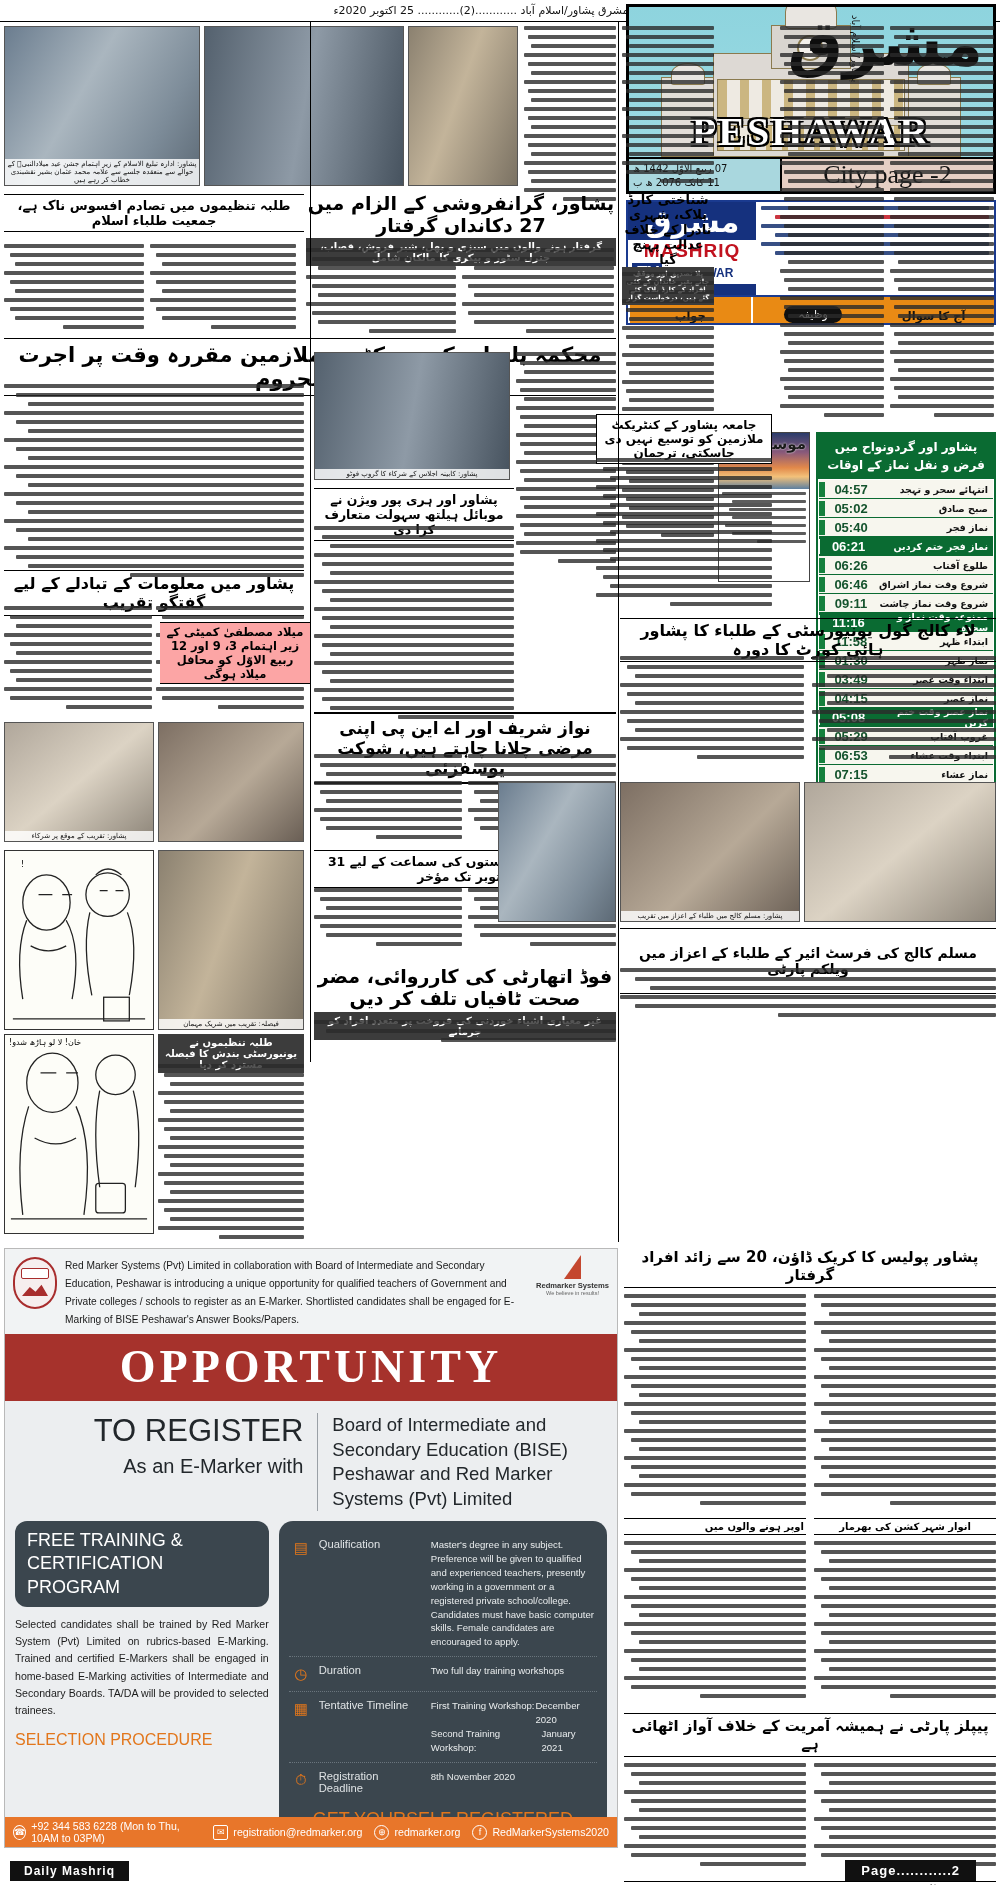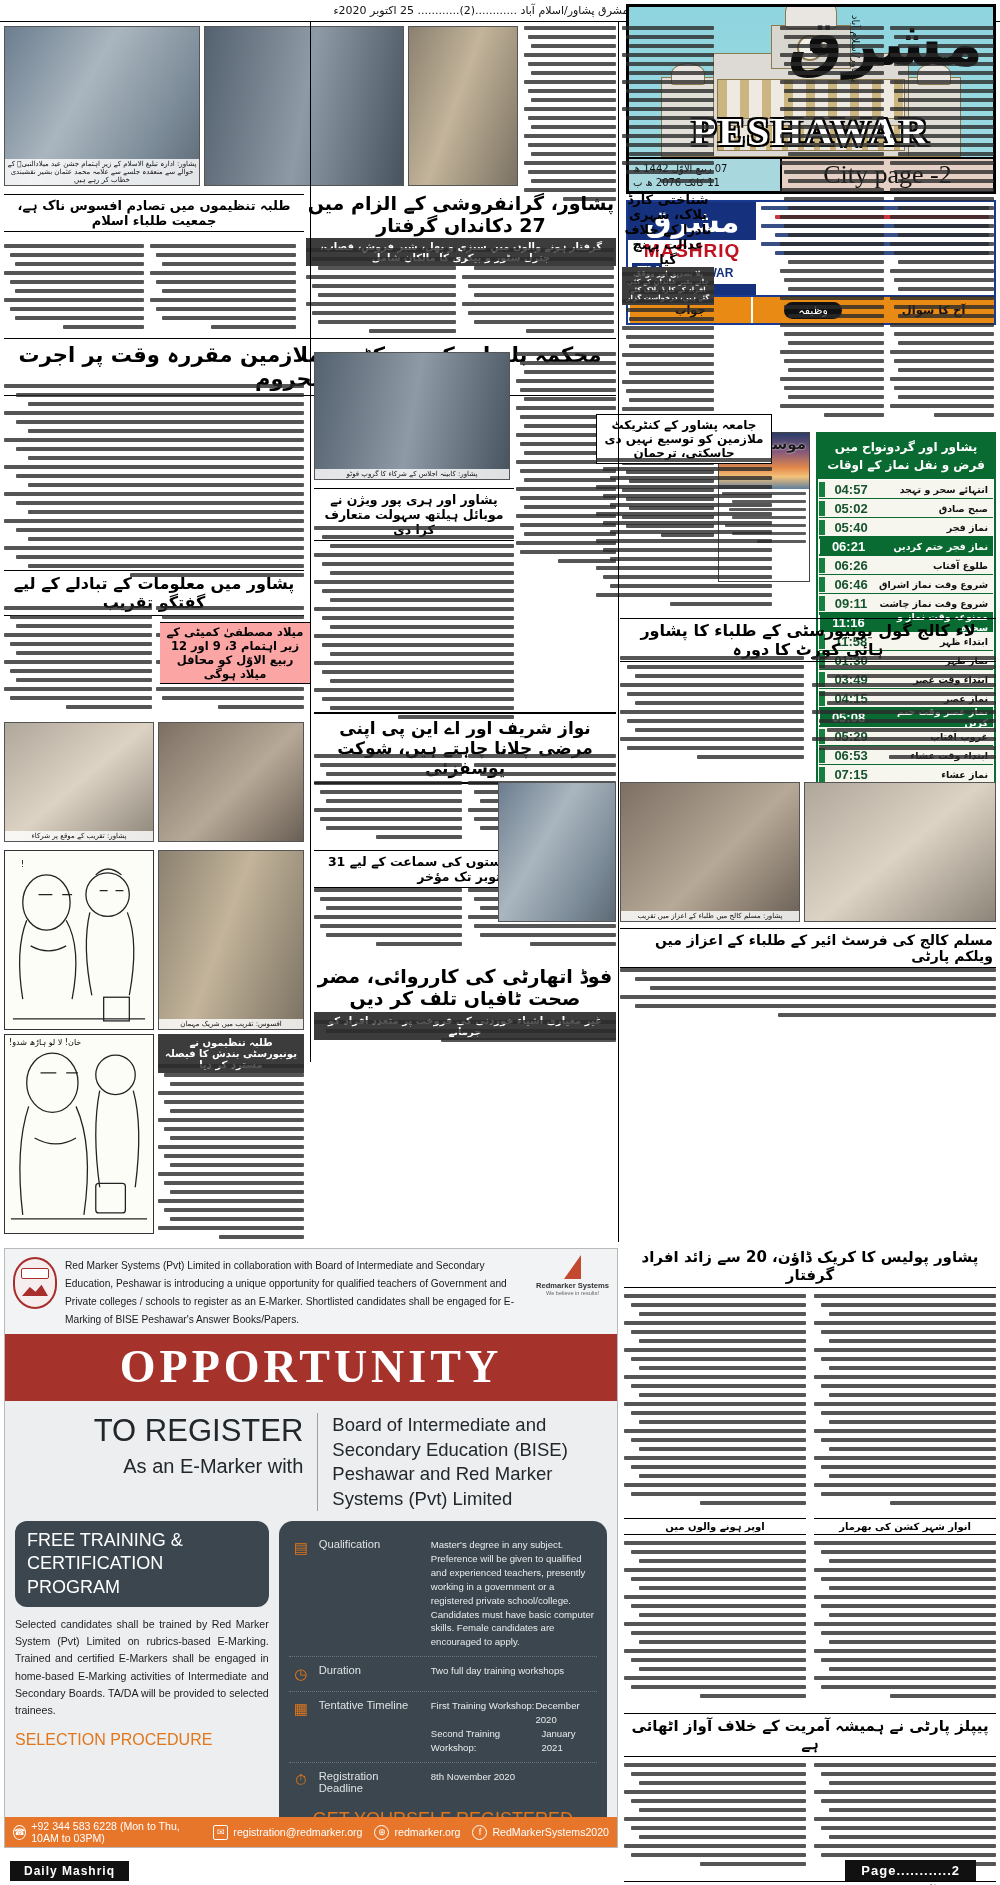--- a/index.html
+++ b/index.html
@@ -104,21 +104,21 @@
      text-align:center; letter-spacing:1px; margin-top:3px; font-family:"Liberation Sans",sans-serif;}
   .tv-logo .tvrow { display:flex; align-items:center; gap:3px; background:#fff; padding:1px 4px; }
   .tv-logo .tv { background:#15317e; color:#fff; font-weight:bold; font-size:17px; padding:0 4px;
      font-family:"Liberation Sans",sans-serif; font-style:italic;}
   .tv-logo .pesh { color:#15317e; font-size:12px; font-weight:bold; font-family:"Liberation Sans",sans-serif;}
   .tv-text { flex:1; padding:4px 5px; direction:rtl; }
   .tv-text i { display:block; height:3.5px; background:#14306f; opacity:.85; margin-bottom:5.5px; border-radius:1px;}
   .tv-text i:nth-child(2){ background:#c1121f; }
   .tv-text i:nth-child(odd){ width:100%;} .tv-text i:nth-child(even){ width:94%; margin-left:6%;}
   .qa-row { display:flex; height:28px; border-top:2px solid #1a3a8f;}
-  .qa-cell { flex:1; background:#e98a14; display:flex; align-items:center; justify-content:center;
+  .qa-cell { flex:1; background:#e98a14; display:flex; align-items:flex-end; justify-content:center;
     border-left:2px solid #fff; position:relative;}
   .qa-cell:last-child{ border-left:none; }
   .qa-pill { background:#111; color:#fff; font-size:11px; padding:2px 14px; border-radius:10px;
     font-family:"DejaVu Sans",sans-serif; direction:rtl;}
   .qa-plain { color:#111; font-size:11.5px; font-family:"DejaVu Sans",sans-serif; direction:rtl; font-weight:bold;}
 
   
   .prayer { position:absolute; right:4px; top:432px; width:180px; border:2px solid #0a6b32;
     background:#0a6b32; }
   .prayer .phead { color:#fff; text-align:center; padding:4px 2px 5px; direction:rtl;
@@ -639,21 +639,21 @@
           <path d="M92 24 q12 -12 26 0"></path>
           <path d="M34 44 h14 M58 44 h10"></path>
           <path d="M96 40 h8 M112 40 h8"></path>
           <rect x="100" y="148" width="26" height="24"></rect>
           <path d="M8 170 h134"></path>
         </g>
         <text x="16" y="16" font-size="9" fill="#111" font-family="DejaVu Sans">!</text>
       </svg>
     </div>
     <div class="photo p2" style="position:absolute;left:158px;top:828px;width:146px;height:180px;">
-      <div class="cap">افسوس: تقریب میں شریک مہمان</div>
+      <div class="cap">فیصلہ: تقریب میں شریک مہمان</div>
     </div>
 
     <div style="position:absolute;left:314px;top:828px;width:302px;">
       <div style="text-align:center;direction:rtl;font-size:12.5px;font-weight:bold;font-family:'DejaVu Sans',sans-serif;border-top:1.5px solid #000;border-bottom:1.5px solid #000;padding:3px 2px;">عدالت، دو درخواستوں کی سماعت کے لیے 31 اکتوبر تک مؤخر</div>
     </div>
     <div style="position:absolute;left:314px;top:866px;width:148px;height:66px;" class="urdu-lines">
       <i></i>
         <i></i>
         <i></i>
         <i></i>
@@ -804,21 +804,21 @@
         <i></i>
     </div>
 
     <div class="photo p1" style="position:absolute;left:498px;top:760px;width:118px;height:140px;"></div>
     <div class="photo p5" style="position:absolute;left:620px;top:760px;width:180px;height:140px;">
       <div class="cap">پشاور: مسلم کالج میں طلباء کے اعزاز میں تقریب</div>
     </div>
     <div class="photo p4" style="position:absolute;left:804px;top:760px;width:192px;height:140px;"></div>
 
     <div style="position:absolute;left:620px;top:906px;width:376px;">
-      <div style="direction:rtl;font-size:14px;font-weight:bold;font-family:'DejaVu Sans',sans-serif;border-top:1.5px solid #000;border-bottom:1.5px solid #000;padding:3px;">مسلم کالج کی فرسٹ ائیر کے طلباء کے اعزاز میں ویلکم پارٹی</div>
+      <div style="direction:rtl;text-align:center;font-size:14px;font-weight:bold;font-family:'DejaVu Sans',sans-serif;border-top:1.5px solid #000;border-bottom:1.5px solid #000;padding:16px;">مسلم کالج کی فرسٹ ائیر کے طلباء کے اعزاز میں ویلکم پارٹی</div>
     </div>
     <div style="position:absolute;left:620px;top:946px;width:376px;height:56px;" class="urdu-lines">
       <i></i>
         <i></i>
         <i></i>
         <i></i>
         <i></i>
         <i></i>
     </div>
 
@@ -1000,21 +1000,21 @@
           <i></i>
           <i></i>
           <i></i>
           <i></i>
           <i></i>
           <i></i>
           <i></i>
       </div>
     </div>
     <div style="display:flex;gap:8px;margin-top:8px;">
-      <div style="flex:1;border-top:1.5px solid #000;border-bottom:1.5px solid #000;direction:rtl;text-align:center;font-size:10px;font-weight:bold;font-family:'DejaVu Sans',sans-serif;padding:2px;">اوپر ہونے والوں میں</div>
+      <div style="flex:1;border-top:1.5px solid #000;border-bottom:1.5px solid #000;direction:rtl;font-size:10px;font-weight:bold;font-family:'DejaVu Sans',sans-serif;padding:2px;">اوپر ہونے والوں میں</div>
       <div style="flex:1;border-top:1.5px solid #000;border-bottom:1.5px solid #000;direction:rtl;text-align:center;font-size:10px;font-weight:bold;font-family:'DejaVu Sans',sans-serif;padding:2px;">انوار شہر کشن کی بھرمار</div>
     </div>
     <div style="display:flex;gap:8px;margin-top:6px;">
       <div style="flex:1;" class="urdu-lines">
         <i></i>
           <i></i>
           <i></i>
           <i></i>
           <i></i>
           <i></i>

